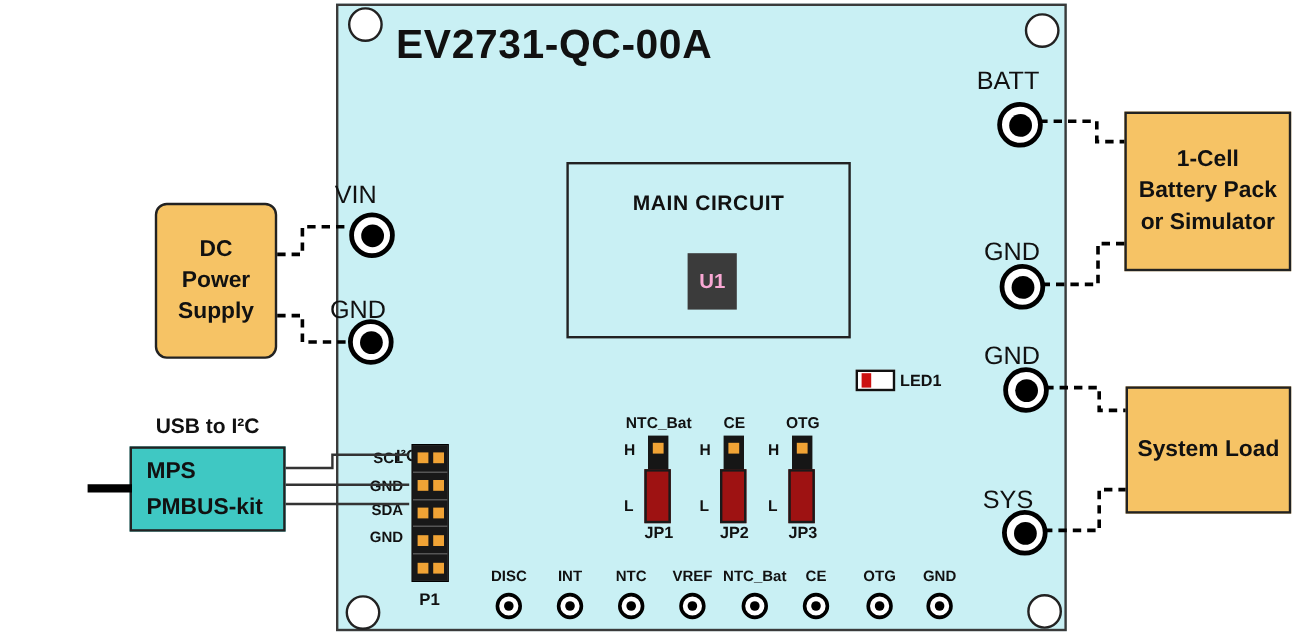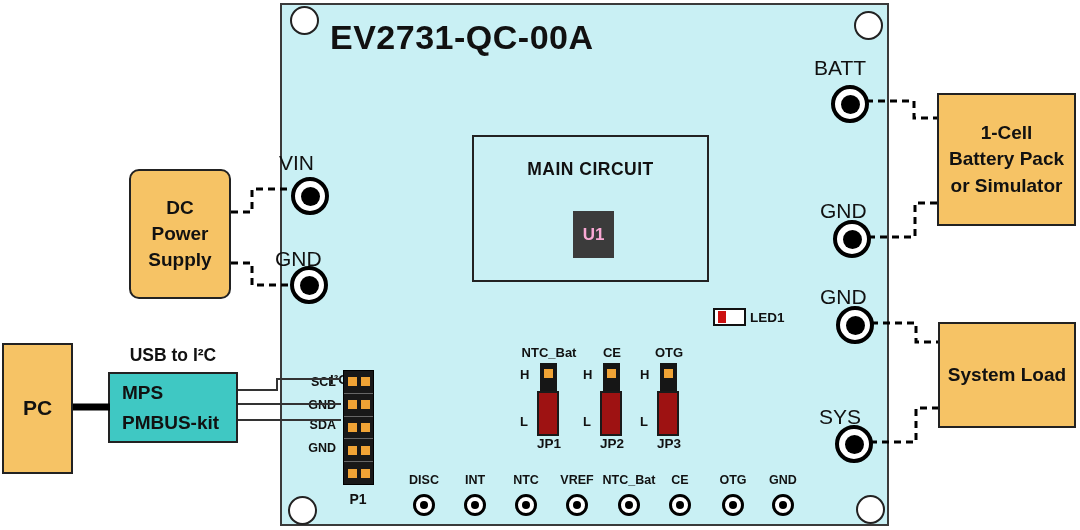--- a/index.html
+++ b/index.html
@@ -198,23 +198,20 @@
         <div class="dot"></div>
       </div>
   </div>
 
   <div class="abs obox" style="left:129px;top:169px;width:102px;height:130px;border-radius:10px;">
     <div>DC</div>
     <div>Power</div>
     <div>Supply</div>
   </div>
 
-  <div class="abs obox" style="left:2px;top:343px;width:71px;height:131px;font-size:21px;">
-    <div>PC</div>
-  </div>
 
   <div class="abs usb-caption">USB to I²C</div>
 
   <div class="abs tbox" style="left:108px;top:372px;width:130px;height:71px;">
     <div>MPS</div>
     <div>PMBUS-kit</div>
   </div>
 
   <div class="abs obox" style="left:937px;top:93px;width:139px;height:133px;">
     <div>1-Cell</div>

